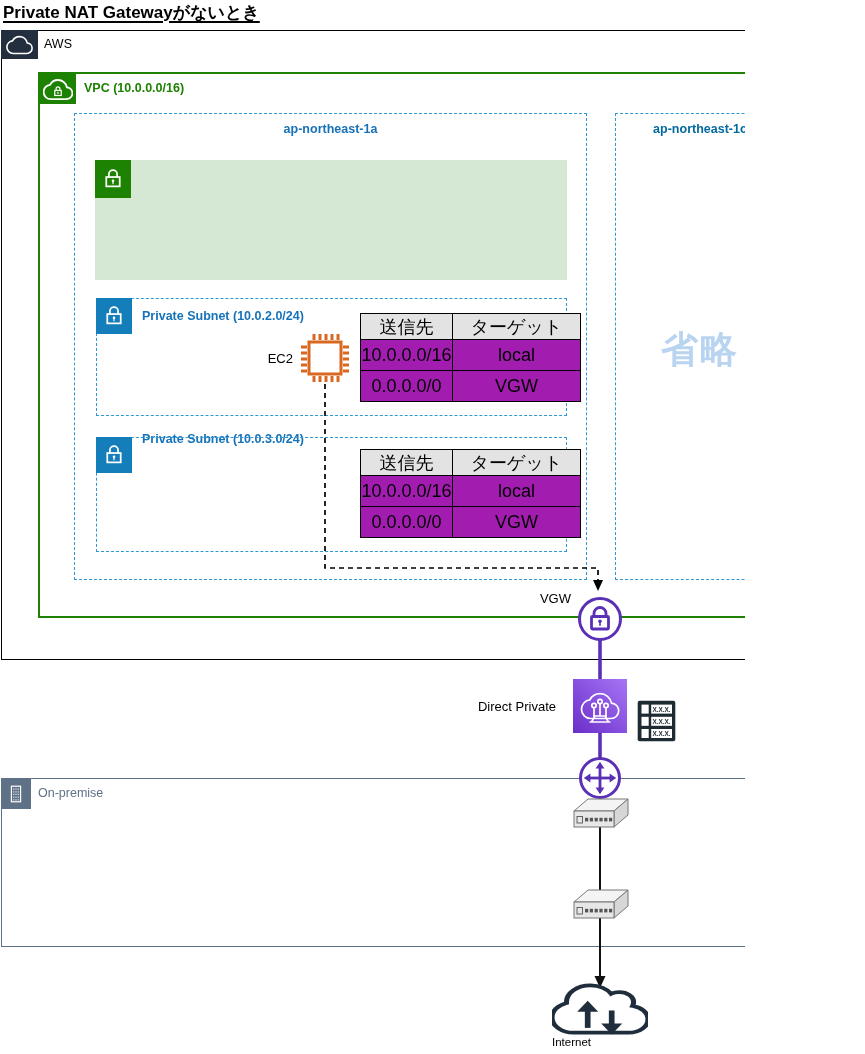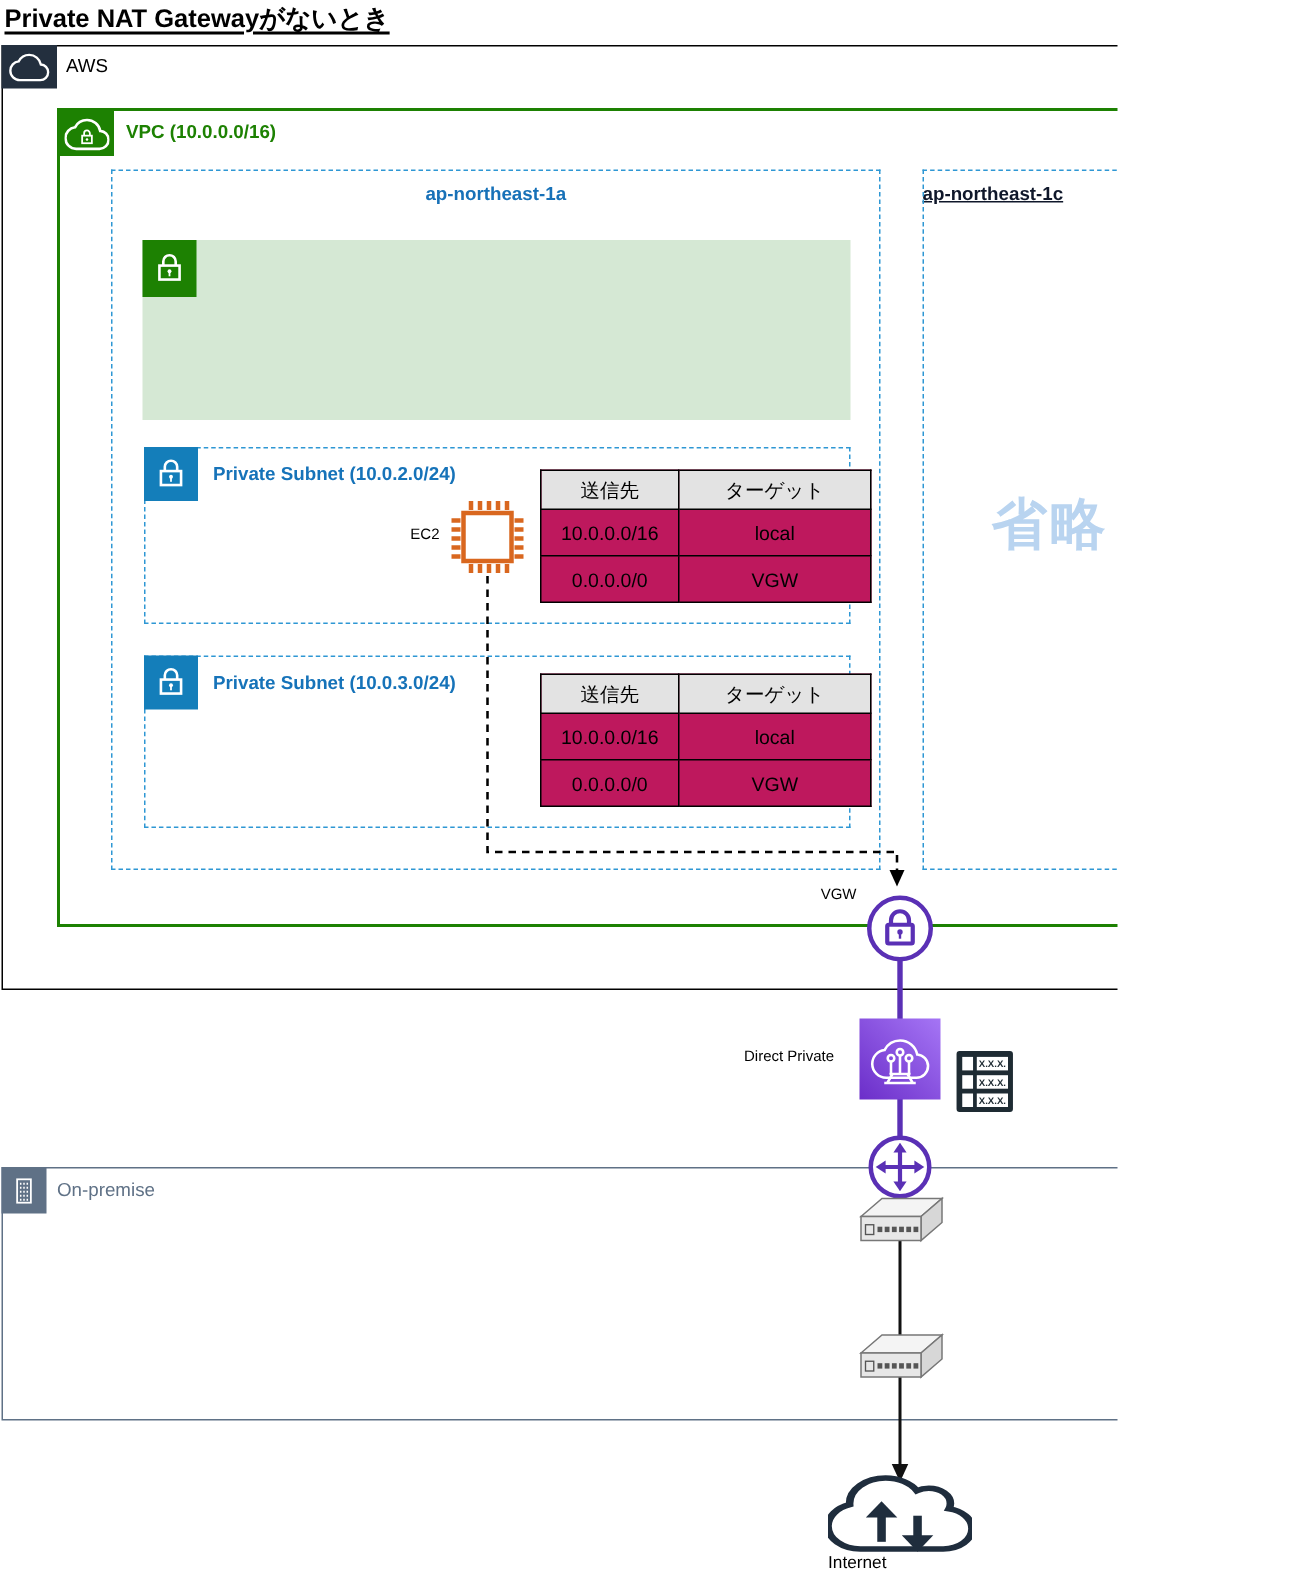--- a/index.html
+++ b/index.html
@@ -25,37 +25,37 @@
   #aws-icon    { width:37px; height:29px; background:#232F3E; }
   #vpc-icon    { width:37px; height:31px; background:#1D8102; }
   #pub-icon    { width:36px; height:38px; background:#1D8102; left:0; top:0; }
   #priv-icon-a, #priv-icon-b { width:36px; height:36px; background:#147EBA; left:-1px; top:-1px; }
   #onprem-icon { width:30px; height:31px; background:#5F7186; }
 
   .grp-label { position:absolute; font-size:12.5px; white-space:nowrap; }
   #aws-label    { left:44px; top:37px;  color:#000; }
   #vpc-label    { left:84px; top:81px;  color:#1D8102; font-weight:bold; }
   #az-a-label   { left:74px; top:122px; width:513px; text-align:center; color:#1771B8; font-weight:bold; }
-  #az-c-label   { left:615px;top:122px; width:170px; color:#0f172a; font-weight:bold;text-decoration:underline; }
+  #az-c-label   { left:615px;top:122px; width:170px; text-align:center; color:#0369a1; font-weight:bold; }
   #omitted      { left:615px;top:325px; width:170px; text-align:center; color:#B9D4F0;
                   font-size:37px; font-weight:bold; letter-spacing:2px; }
   #pub-label    { left:141px;top:171px; color:#1D8102; font-weight:bold; }
   #priv-a-label { left:142px;top:309px; color:#1673B9; font-weight:bold; }
-  #priv-b-label { left:142px;top:448px; color:#1673B9; font-weight:bold; }
+  #priv-b-label { left:142px;top:432px; color:#1673B9; font-weight:bold; }
   #onprem-label { left:38px; top:786px; color:#5F7186; }
 
-  .node-label { position:absolute; font-size:10px; color:#000; white-space:nowrap; }
+  .node-label { position:absolute; font-size:13px; color:#000; white-space:nowrap; }
   #ec2-label { left:251px; top:351px; width:42px;  text-align:right; }
   #vgw-label { left:527px; top:591px; width:44px;  text-align:right; }
   #dc-label  { left:446px; top:699px; width:110px; text-align:right; }
   #inet-label{ left:552px; top:1036px; width:96px; text-align:left; font-size:11.5px; }
 
   
-  .rt { position:absolute; width:220px; border-collapse:collapse; background:#be185d;
-        font-size:13px; table-layout:fixed; }
+  .rt { position:absolute; width:220px; border-collapse:collapse; background:#a21caf;
+        font-size:18px; table-layout:fixed; }
   #rt1 { left:360px; top:313px; }
   #rt2 { left:360px; top:449px; }
   .rt td { border:1.8px solid #000; text-align:center; vertical-align:middle; color:#000; }
   .rt tr.hdr td { background:#E3E3E3; height:26px; }
   .rt tr.row td { height:31px; }
   .rt col.c1 { width:92px; } .rt col.c2 { width:128px; }
 
   
   #note-text { left:681px; top:701px; font-size:12.5px; font-weight:bold; line-height:15px; color:#000; }
 

